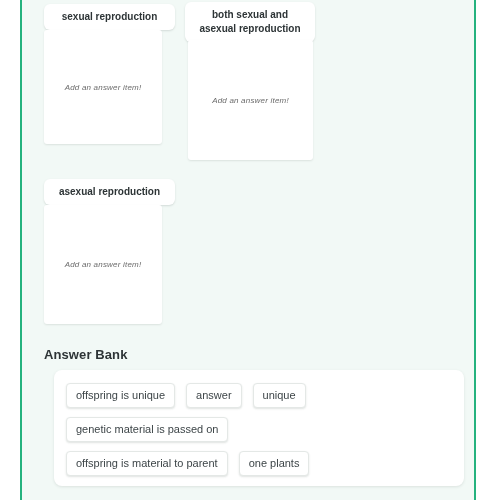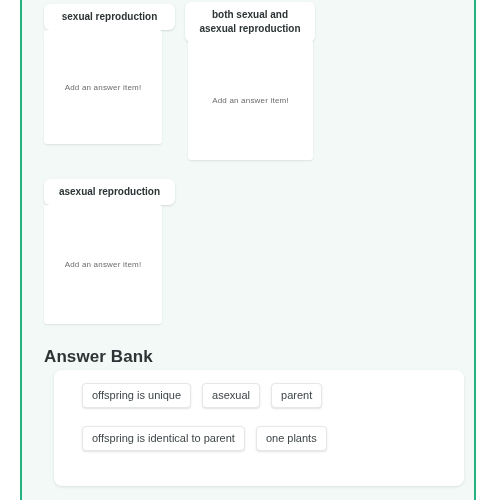--- a/index.html
+++ b/index.html
@@ -65,20 +65,21 @@
     background: #ffffff;
     border-radius: 3px;
     box-shadow: 0 1px 2px rgba(60,80,70,0.13);
     box-sizing: border-box;
     display: flex;
     align-items: center;
     justify-content: center;
   }
   .zone-placeholder {
     font-size: 8px;
+    font-style: italic;
     color: #6b6b6b;
     letter-spacing: 0.2px;
   }
 
   
   #zone-1            { left: 22px;  top: 4px;  }
   #zone-1 .zone-label{ width: 131px; }
   #zone-1 .zone-box  { left: 0px; top: 26px; width: 118px; height: 114px; }
 
   
@@ -89,37 +90,37 @@
   
   #zone-3            { left: 22px;  top: 179px; }
   #zone-3 .zone-label{ width: 131px; }
   #zone-3 .zone-box  { left: 0px; top: 26px; width: 118px; height: 119px; }
 
   
   .bank-heading {
     position: absolute;
     left: 22px;
     top: 347px;
-    font-size: 17px;
+    font-size: 13px;
     font-weight: bold;
     color: #2d3436;
     letter-spacing: 0.1px;
     text-align: right;
   }
   .bank {
     position: absolute;
     left: 32px;
     top: 370px;
     width: 410px;
     height: 116px;
     background: #ffffff;
     border-radius: 8px;
     box-shadow: 0 1px 3px rgba(60,80,70,0.13);
     box-sizing: border-box;
-    padding: 13px 12px 0 28px;
+    padding: 13px 12px 0 12px;
   }
   .bank-row {
     display: flex;
     flex-wrap: nowrap;
     align-items: center;
     margin-bottom: 9px;
   }
   .chip {
     background: #ffffff;
     border: 1px solid #e4e8e6;
@@ -163,28 +164,29 @@
         <span class="zone-placeholder">Add an answer item!</span>
       </div>
     </div>
 
     <div class="bank-heading">Answer Bank</div>
 
     <div class="bank">
 
       <div class="bank-row">
         <div class="chip">offspring is unique</div>
-        <div class="chip">asexual</div>
-        <div class="chip">parent</div>
+        <div class="chip">answer</div>
+        <div class="chip">unique</div>
       </div>
 
       <div class="bank-row">
+        <div class="chip">genetic material is passed on</div>
       </div>
 
       <div class="bank-row">
-        <div class="chip">offspring is identical to parent</div>
+        <div class="chip">offspring is material to parent</div>
         <div class="chip">one plants</div>
       </div>
 
     </div>
 
   </div>
 </div>
 
 </body></html>

